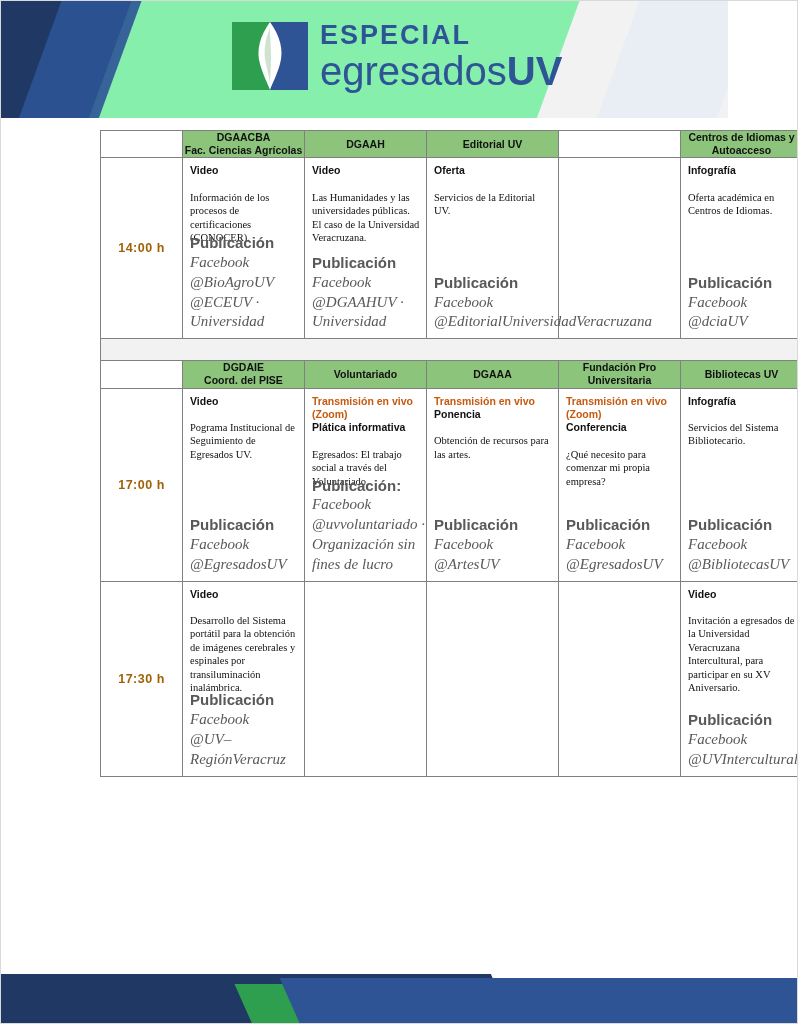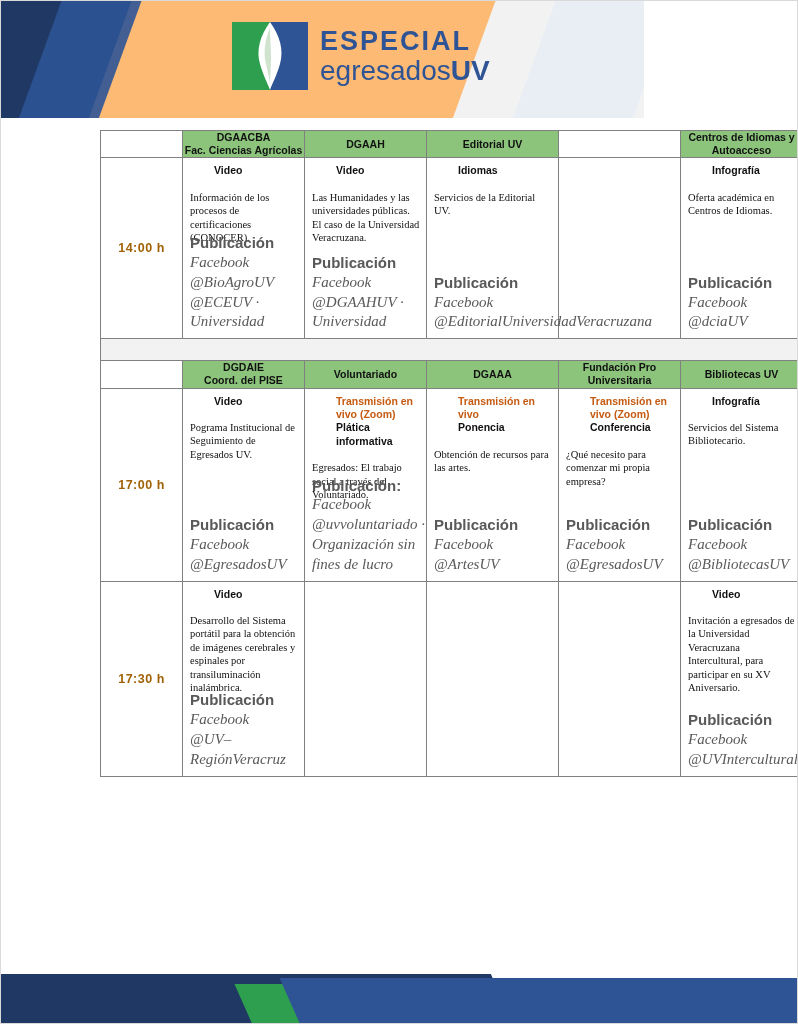--- a/index.html
+++ b/index.html
@@ -9,23 +9,23 @@
     height: 1024px;
     background: #ffffff;
     font-family: "Liberation Serif", serif;
     overflow: hidden;
     position: relative;
   }
 
   
   .header {
     position: relative;
-    width: 644px;
+    width: 728px;
     height: 118px;
-    background: #fdba74;
+    background: #86efac;
     overflow: hidden;
   }
   .hdr-deco-left {
     position: absolute;
     left: -40px; top: -10px;
     width: 150px; height: 140px;
     background: #1f3864;
     transform: skewX(-20deg);
   }
   .hdr-deco-left2 {
@@ -78,21 +78,21 @@
   .logo-text { line-height: 1; }
   .logo-text .l1 {
     font-family: "Liberation Sans", sans-serif;
     font-size: 27px;
     letter-spacing: 2px;
     color: #2e5496;
     font-weight: 700;
   }
   .logo-text .l2 {
     font-family: "Liberation Sans", sans-serif;
-    font-size: 28px;
+    font-size: 40px;
     color: #2e5496;
     margin-top: 2px;
   }
   .logo-text .l2 b { font-weight: 700; }
 
   
   .sheet {
     position: absolute;
     left: 52px;
     top: 130px;
@@ -141,21 +141,20 @@
     position: relative;
     font-size: 10.5px;
     line-height: 1.28;
     color: #111;
   }
   .cell-body .kind {
     font-family: "Liberation Sans", sans-serif;
     font-weight: 700;
     font-size: 10.5px;
     display: block;
-    margin-left: 24px;
   }
   .cell-body .kind.live {
     color: #c55a11;
   }
   .cell-body .desc {
     display: block;
     margin-top: 13px;
     font-size: 10.5px;
   }
   .pub {
@@ -302,21 +301,21 @@
           <div class="pub">
             <span class="p1">Publicación</span>
             <span class="p2">Facebook</span>
             <span class="p3">@DGAAHUV  ·  Universidad</span>
           </div>
         </div>
       </td>
 
       <td>
         <div class="cell-body">
-          <span class="kind">Idiomas</span>
+          <span class="kind">Oferta</span>
           <span class="desc">Servicios de la Editorial UV.</span>
           <div class="pub">
             <span class="p1">Publicación</span>
             <span class="p2">Facebook</span>
             <span class="p3">@EditorialUniversidadVeracruzana</span>
           </div>
         </div>
       </td>
 
       <td class="empty-cell">

